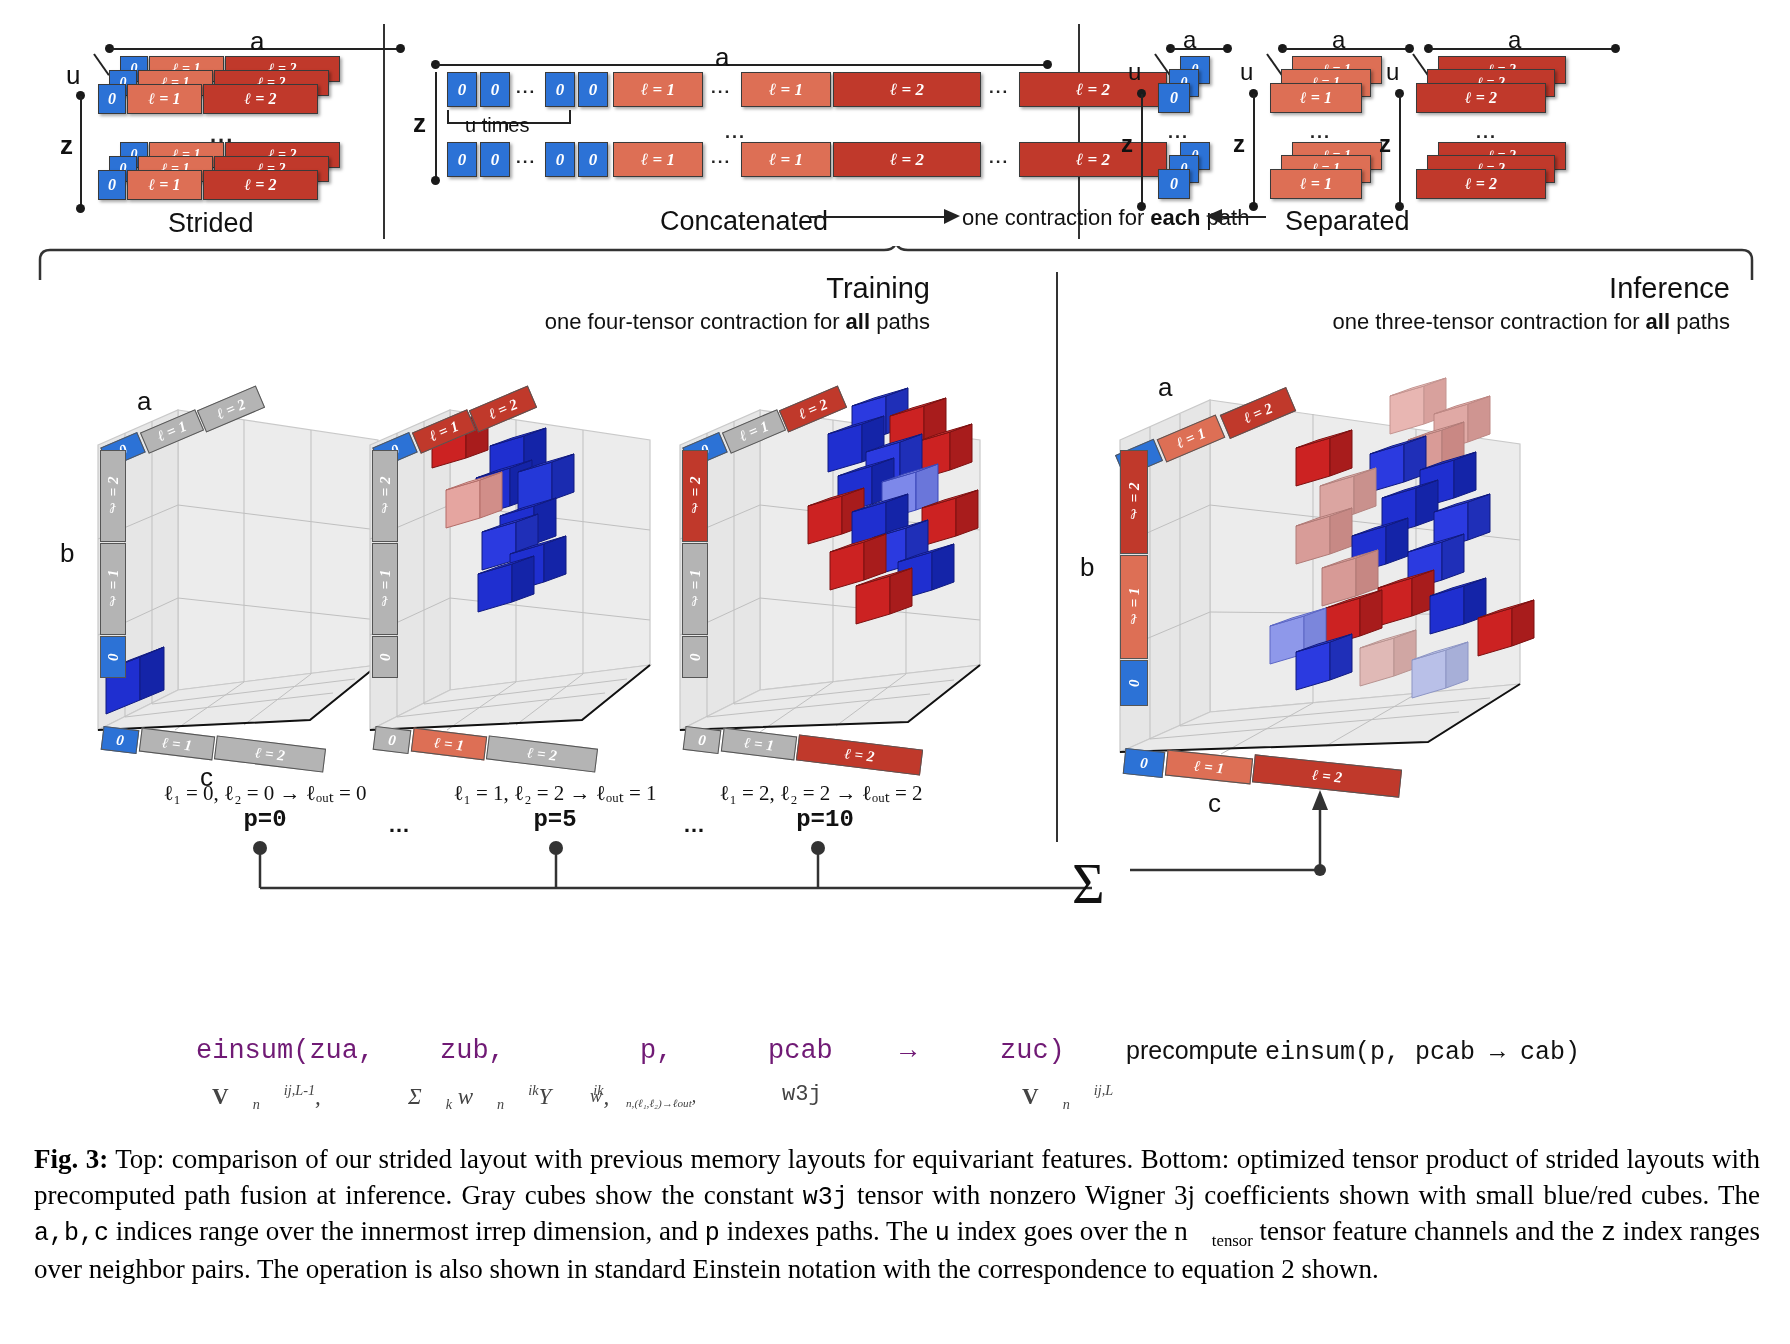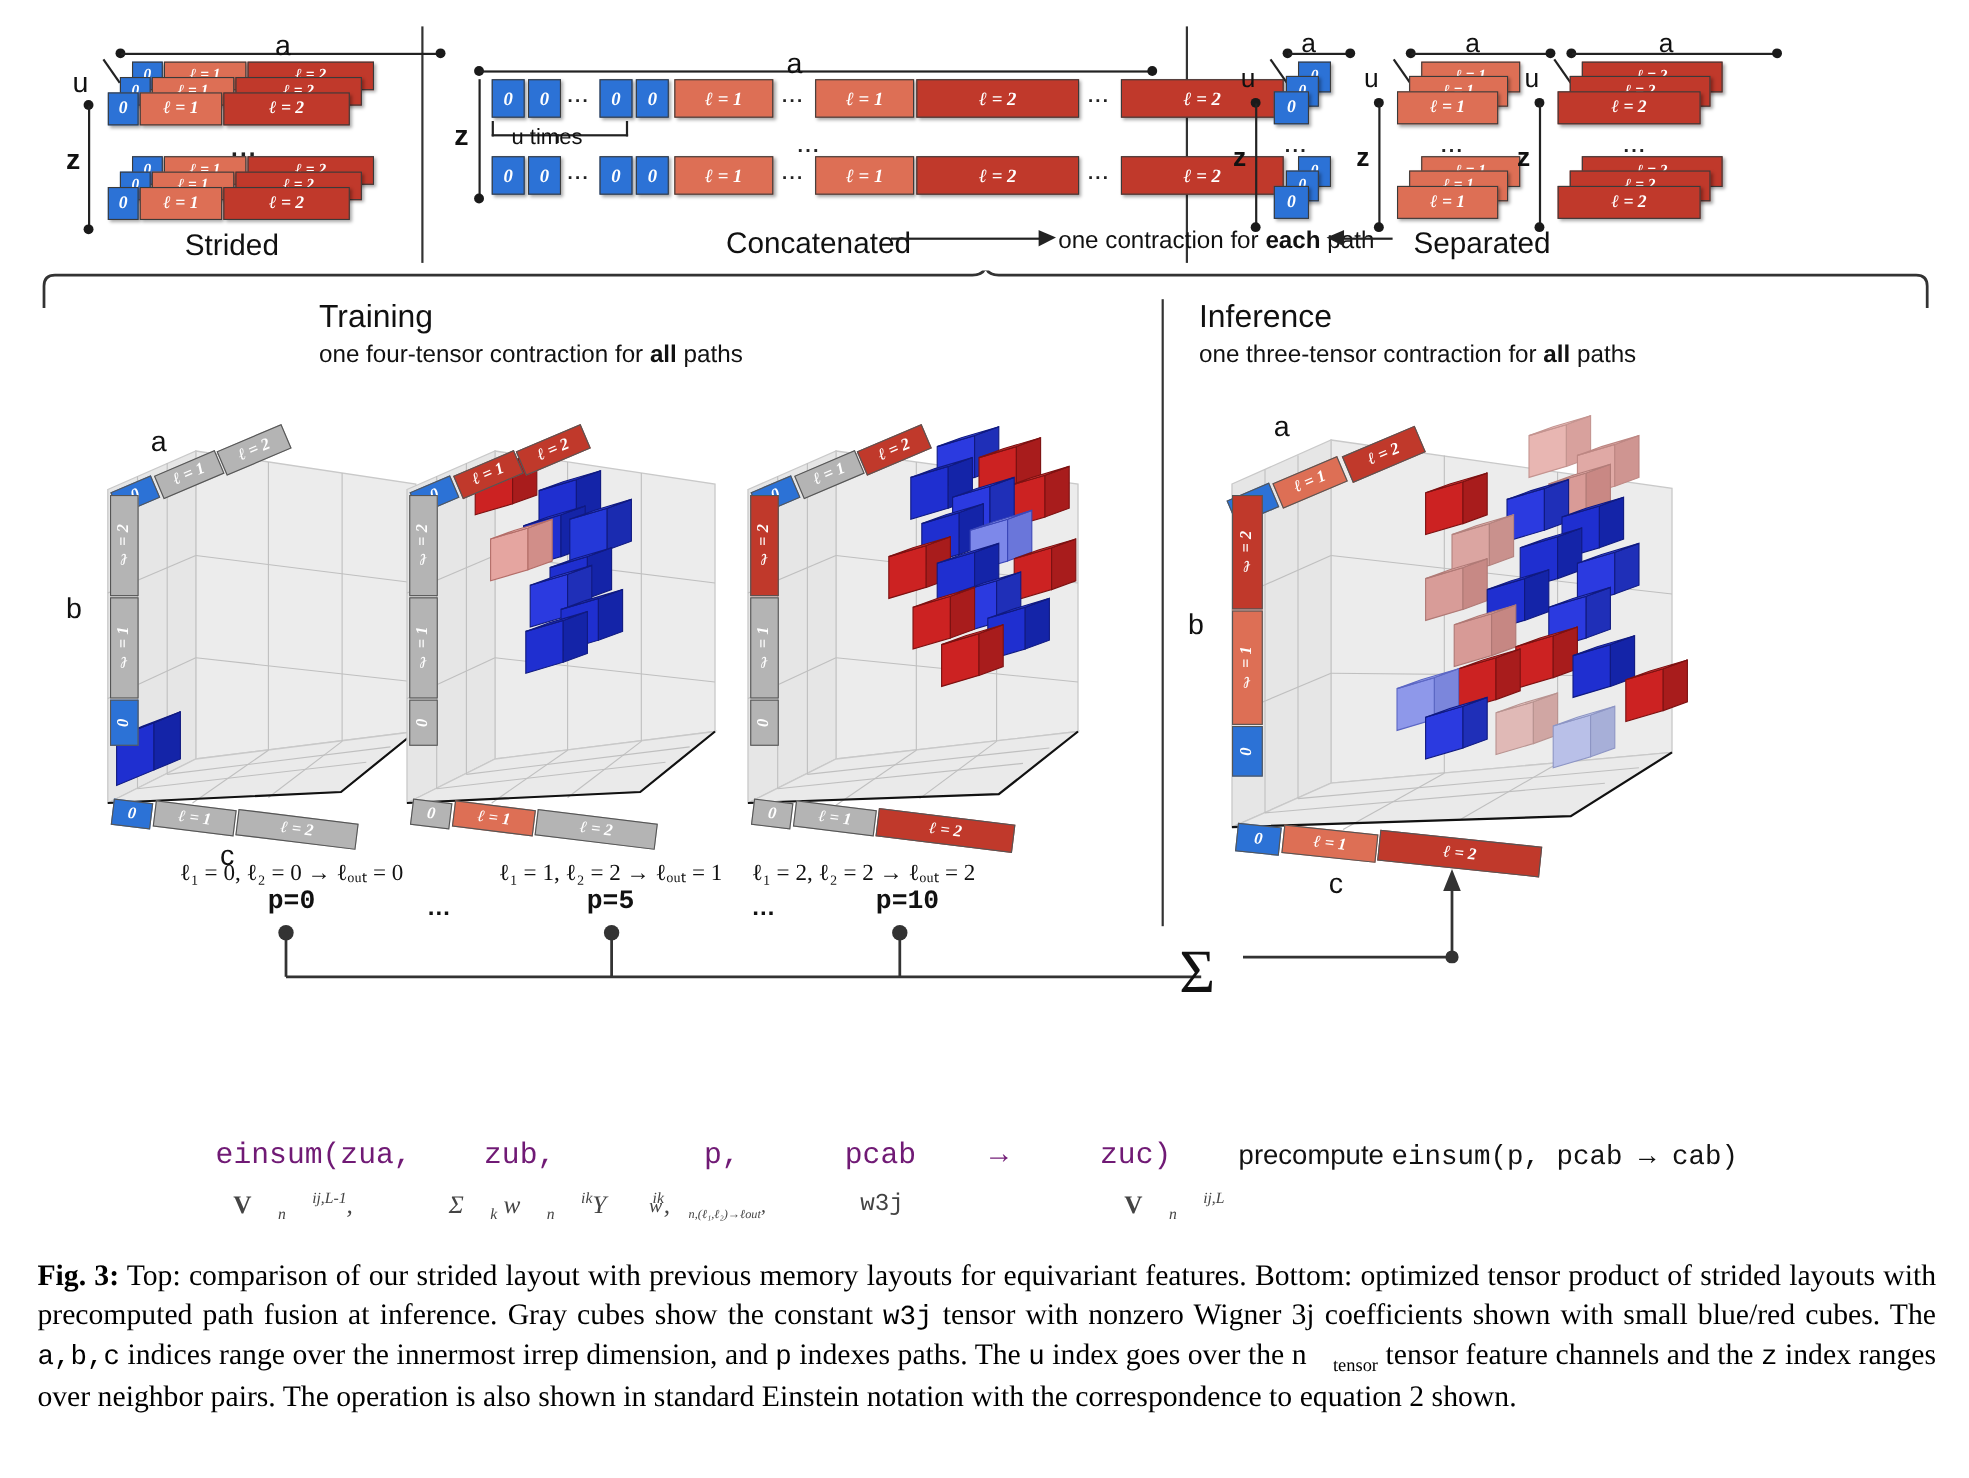--- a/index.html
+++ b/index.html
@@ -24,21 +24,21 @@
   
   .plot{position:absolute;}
   .tickchip{position:absolute;box-sizing:border-box;display:flex;align-items:center;justify-content:center;
             color:#fff;font-weight:bold;font-style:italic;font-size:15px;font-family:"Liberation Serif",serif;
             border:1px solid #555;}
   .smallnote{position:absolute;font-family:"Liberation Serif",serif;font-size:20px;color:#111;}
   .mono{font-family:"Liberation Mono",monospace;}
   .capt{position:absolute;left:34px;top:1142px;width:1726px;font-family:"Liberation Serif",serif;
         font-size:27px;line-height:1.32;text-align:justify;color:#000;}
   .capt .m{font-family:"Liberation Mono",monospace;font-size:25px;}
-  .hdr{position:absolute;text-align:left;}
+  .hdr{position:absolute;text-align:right;}
   .hdr .t1{font-size:29px;color:#111;}
   .hdr .t2{font-size:22px;color:#111;margin-top:4px;}
   .einsum{position:absolute;font-family:"Liberation Mono",monospace;font-size:27px;color:#701a75;}
   .einsub{position:absolute;font-family:"Liberation Serif",serif;font-size:23px;color:#444;font-style:italic;}
   sup,sub{font-size:.62em;margin-left:24px;}
 </style>
 </head>
 <body>
 
 <div class="fig">
@@ -664,21 +664,21 @@
   <div class="smallnote" style="left:140px;top:778px;width:250px;text-align:center;font-size:21px;">ℓ₁ = 0, ℓ₂ = 0 → ℓₒᵤₜ = 0</div>
   <div class="mono abs" style="left:140px;top:806px;width:250px;text-align:center;font-size:24px;font-weight:bold;">p=0</div>
 
   <div class="abs" style="left:388px;top:812px;font-size:22px;font-weight:bold;">…</div>
 
   <div class="smallnote" style="left:430px;top:778px;width:250px;text-align:center;font-size:21px;">ℓ₁ = 1, ℓ₂ = 2 → ℓₒᵤₜ = 1</div>
   <div class="mono abs" style="left:430px;top:806px;width:250px;text-align:center;font-size:24px;font-weight:bold;">p=5</div>
 
   <div class="abs" style="left:683px;top:812px;font-size:22px;font-weight:bold;">…</div>
 
-  <div class="smallnote" style="left:660px;top:778px;width:250px;text-align:center;font-size:21px;">ℓ₁ = 2, ℓ₂ = 2 → ℓₒᵤₜ = 2</div>
+  <div class="smallnote" style="left:696px;top:778px;width:250px;text-align:center;font-size:21px;">ℓ₁ = 2, ℓ₂ = 2 → ℓₒᵤₜ = 2</div>
   <div class="mono abs" style="left:700px;top:806px;width:250px;text-align:center;font-size:24px;font-weight:bold;">p=10</div>
 
   <svg class="abs" style="left:240px;top:840px;" width="900" height="60">
     <circle cx="20" cy="8" r="7" fill="#333"></circle>
     <line x1="20" y1="8" x2="20" y2="48" stroke="#333" stroke-width="2.5"></line>
     <circle cx="316" cy="8" r="7" fill="#333"></circle>
     <line x1="316" y1="8" x2="316" y2="48" stroke="#333" stroke-width="2.5"></line>
     <circle cx="578" cy="8" r="7" fill="#333"></circle>
     <line x1="578" y1="8" x2="578" y2="48" stroke="#333" stroke-width="2.5"></line>
     <line x1="20" y1="48" x2="852" y2="48" stroke="#333" stroke-width="2.5"></line>

